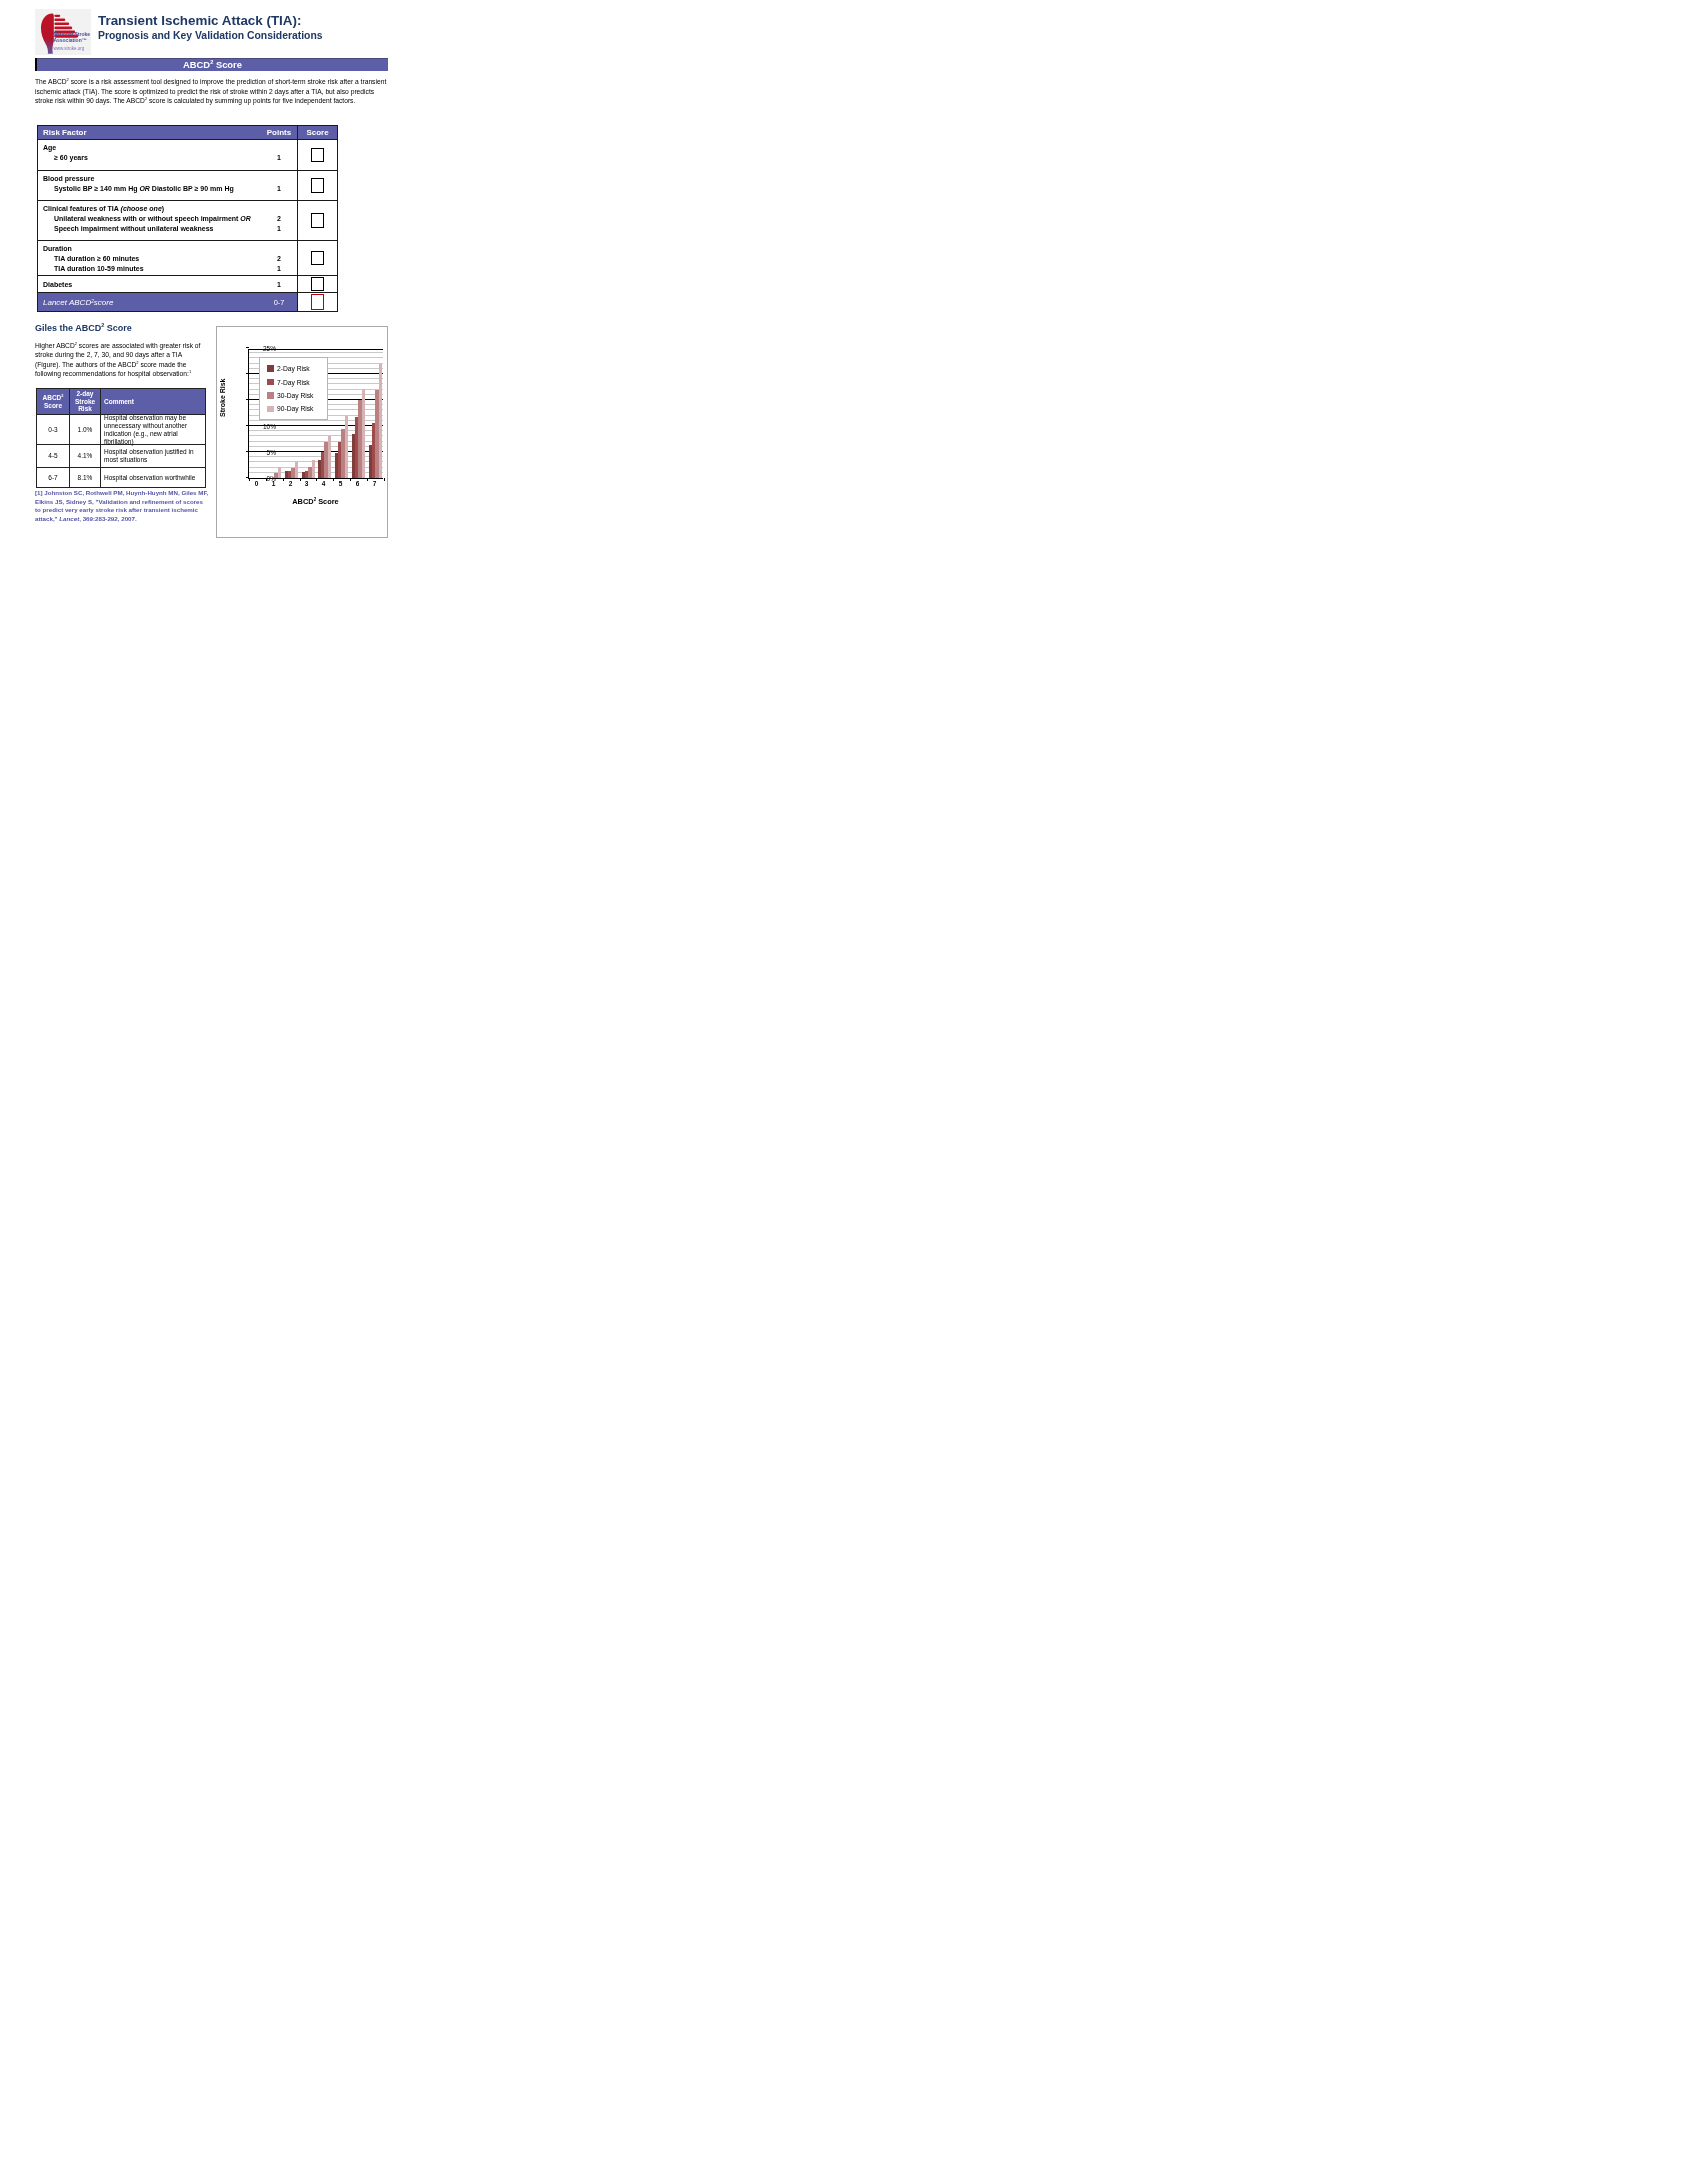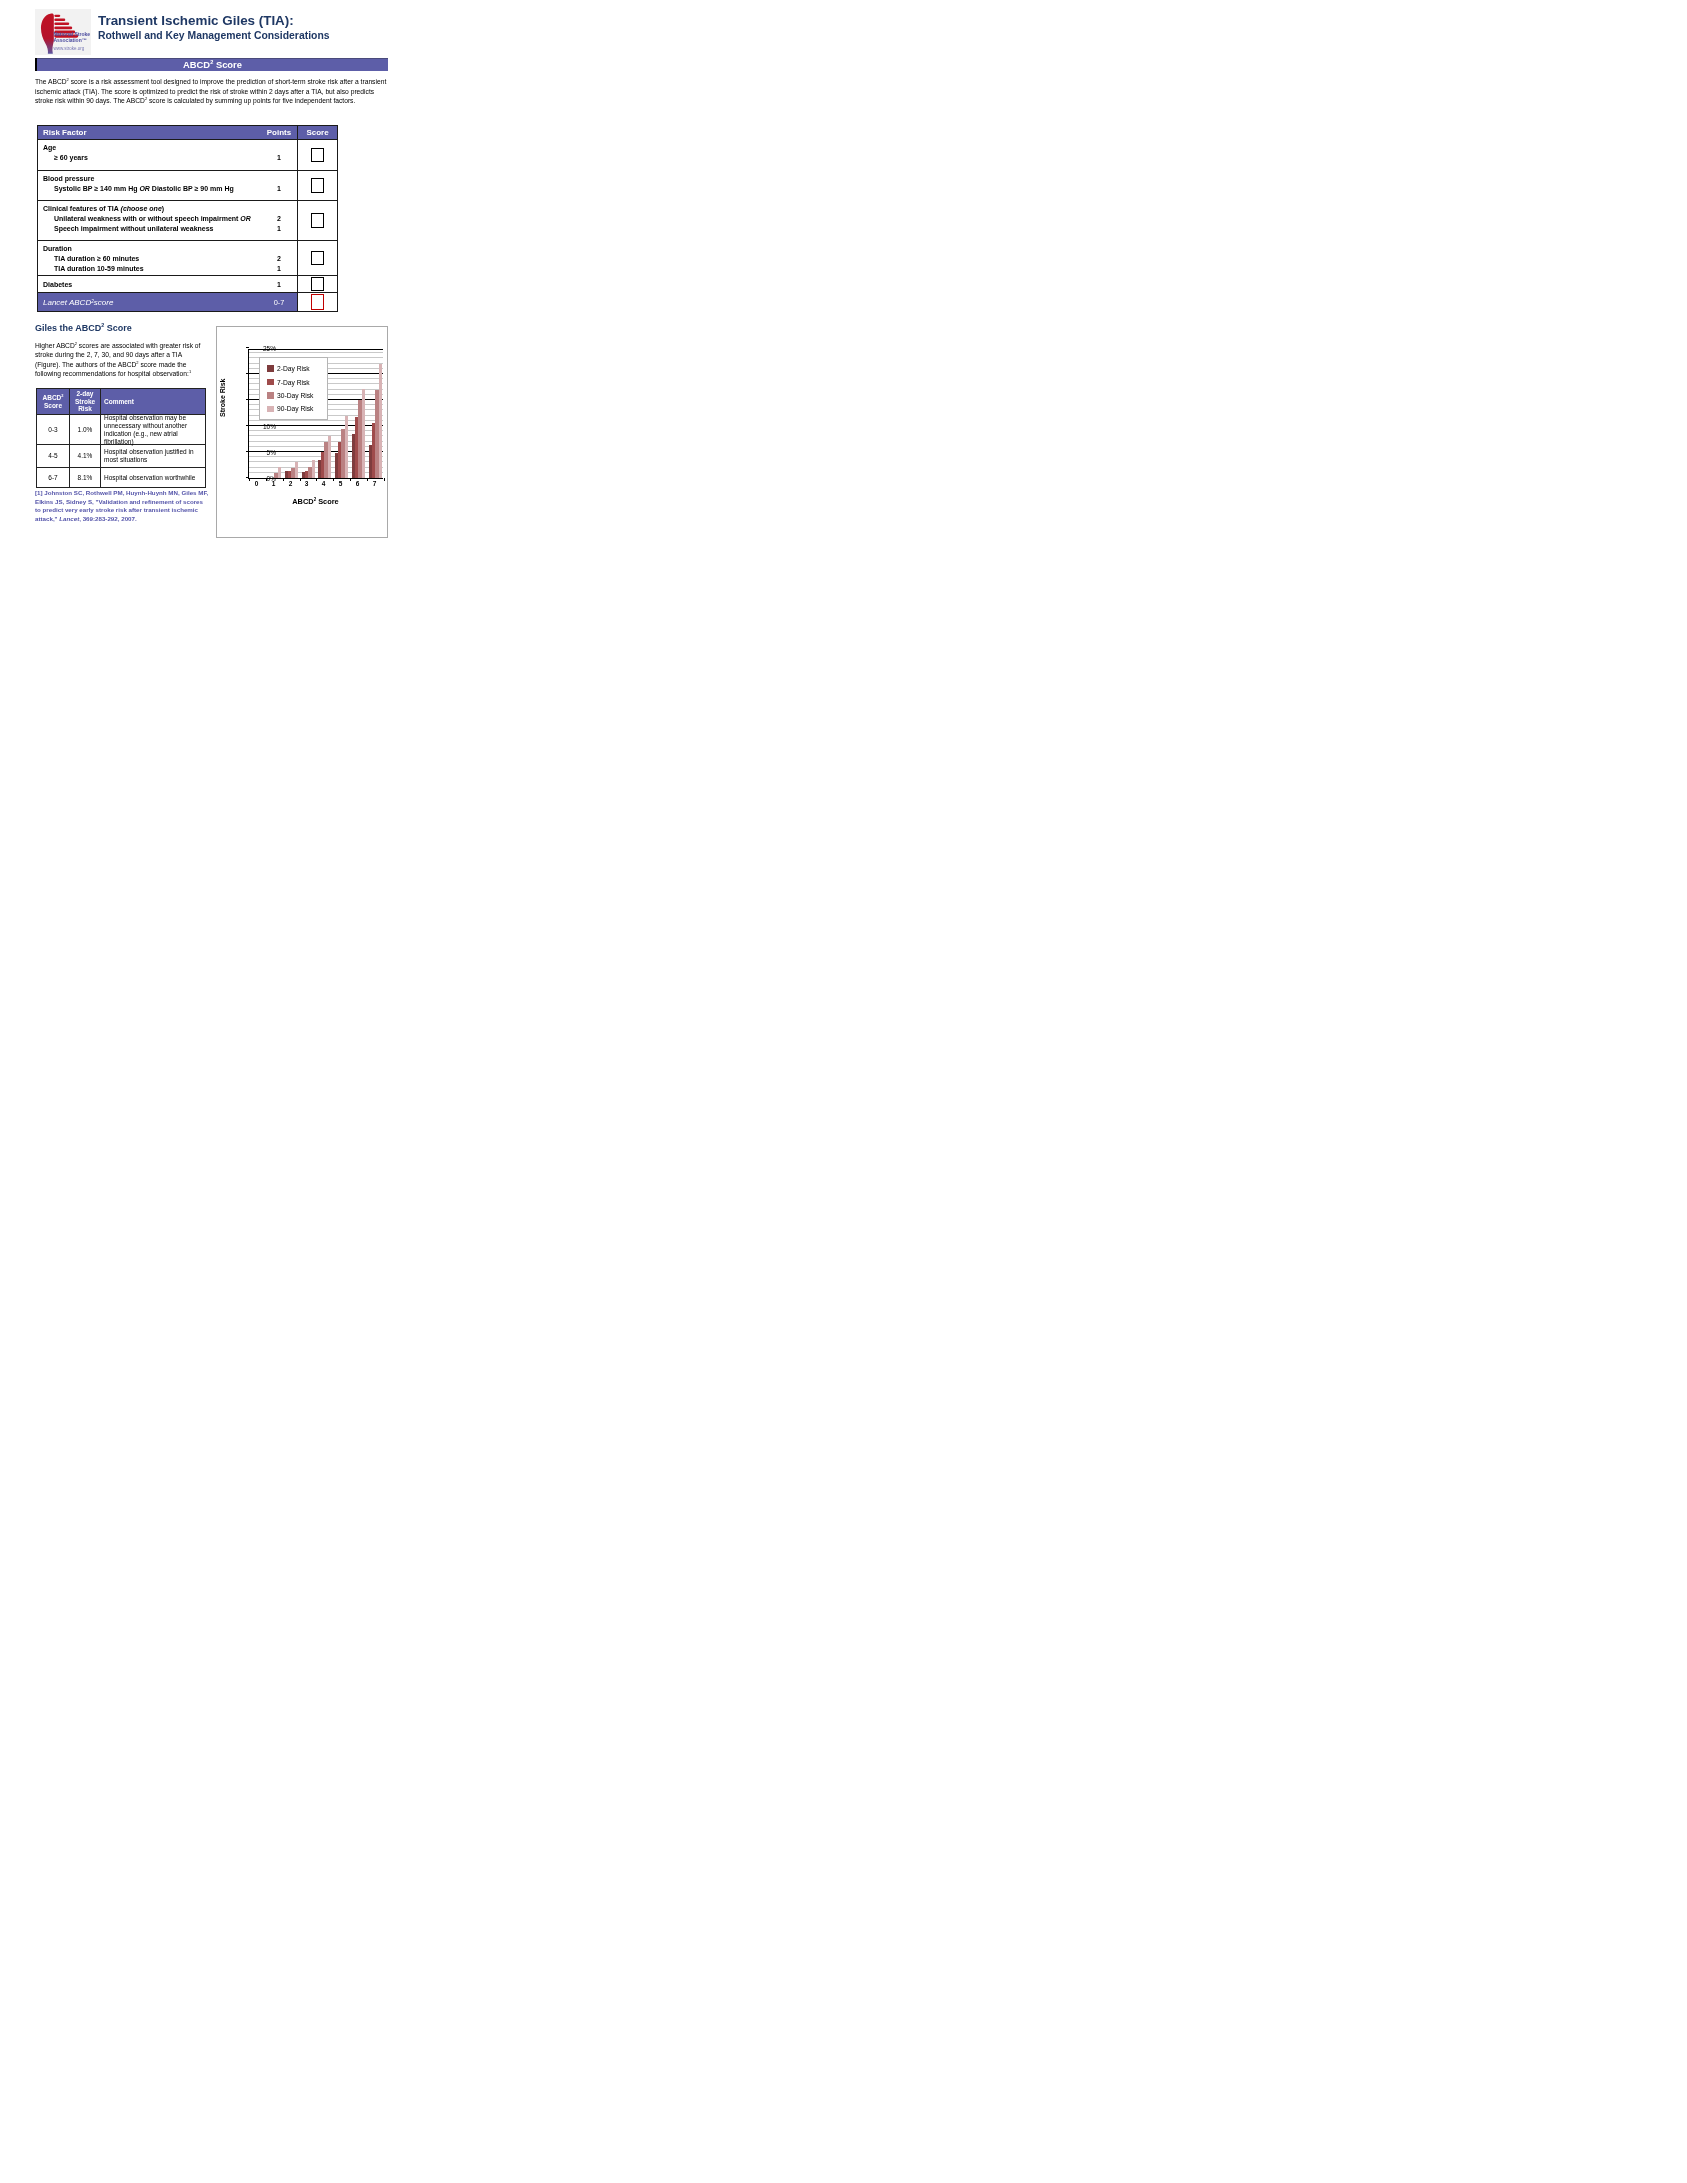--- a/index.html
+++ b/index.html
@@ -114,22 +114,22 @@
       <rect x="39" y="51" width="48" height="6.4" rx="3" fill="#C01224"></rect>
     </svg>
     <div class="logo-org">
       <div>National Stroke</div>
       <div>Association™</div>
     </div>
     <div class="logo-url">www.stroke.org</div>
   </div>
 
   <div class="title-block">
-    <div class="title-l1">Transient Ischemic Giles (TIA):</div>
-    <div class="title-l2">Rothwell and Key Management Considerations</div>
+    <div class="title-l1">Transient Ischemic Attack (TIA):</div>
+    <div class="title-l2">Prognosis and Key Validation Considerations</div>
   </div>
 
   <div class="banner">
     <span><span>ABCD</span><sup>2</sup><span> Score</span></span>
   </div>
 
   <p class="intro"><span>The ABCD</span><sup>2</sup><span> score is a risk assessment tool designed to improve the prediction of short-term stroke risk after a transient ischemic attack (TIA). The score is optimized to predict the risk of stroke within 2 days after a TIA, but also predicts stroke risk within 90 days.  The ABCD</span><sup>2</sup><span> score is calculated by summing up points for five independent factors.</span></p>
 
   <div class="risk-table">
 

